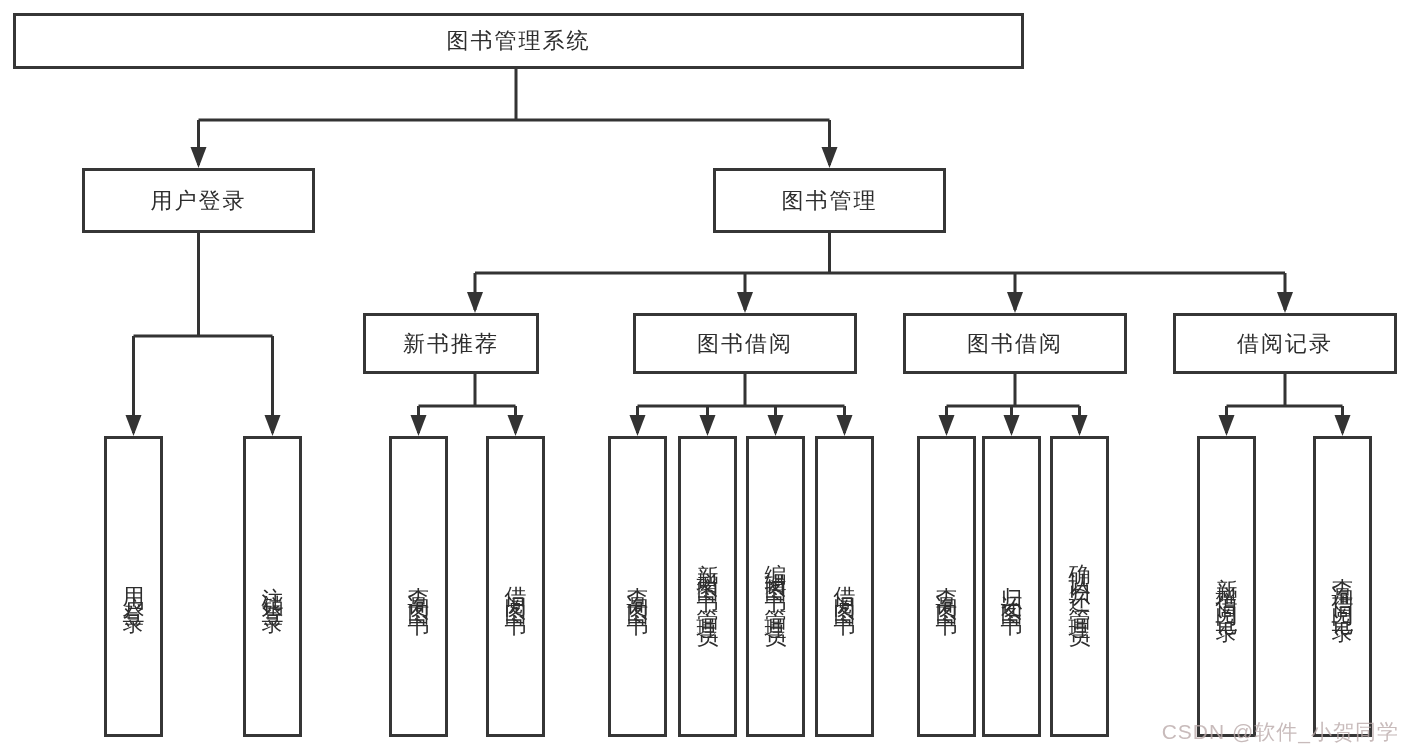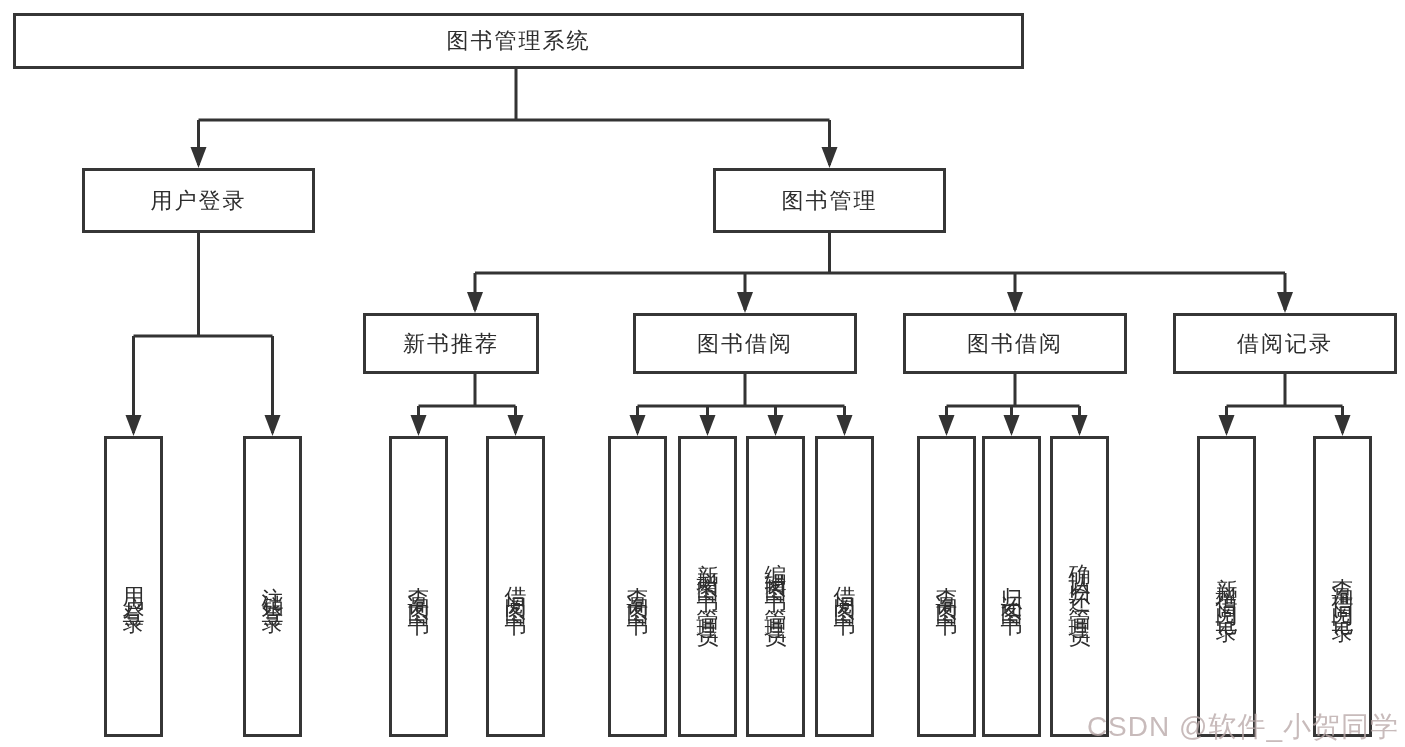--- a/index.html
+++ b/index.html
@@ -51,21 +51,21 @@
   .vlbl {
     writing-mode: vertical-rl;
     text-orientation: mixed;
     letter-spacing: 9px;
     line-height: 1;
   }
   .watermark {
     position: absolute;
     right: 6px;
     bottom: 1px;
-    font-size: 28px;
+    font-size: 21px;
     color: rgba(186, 170, 170, 0.8);
     letter-spacing: 1px;
     z-index: 5;
     white-space: nowrap;
   }
   .stroke { stroke: #333333; stroke-width: 3; fill: none; }
   .arrow  { fill: #333333; stroke: none; }
 </style>
 </head>
 <body>

